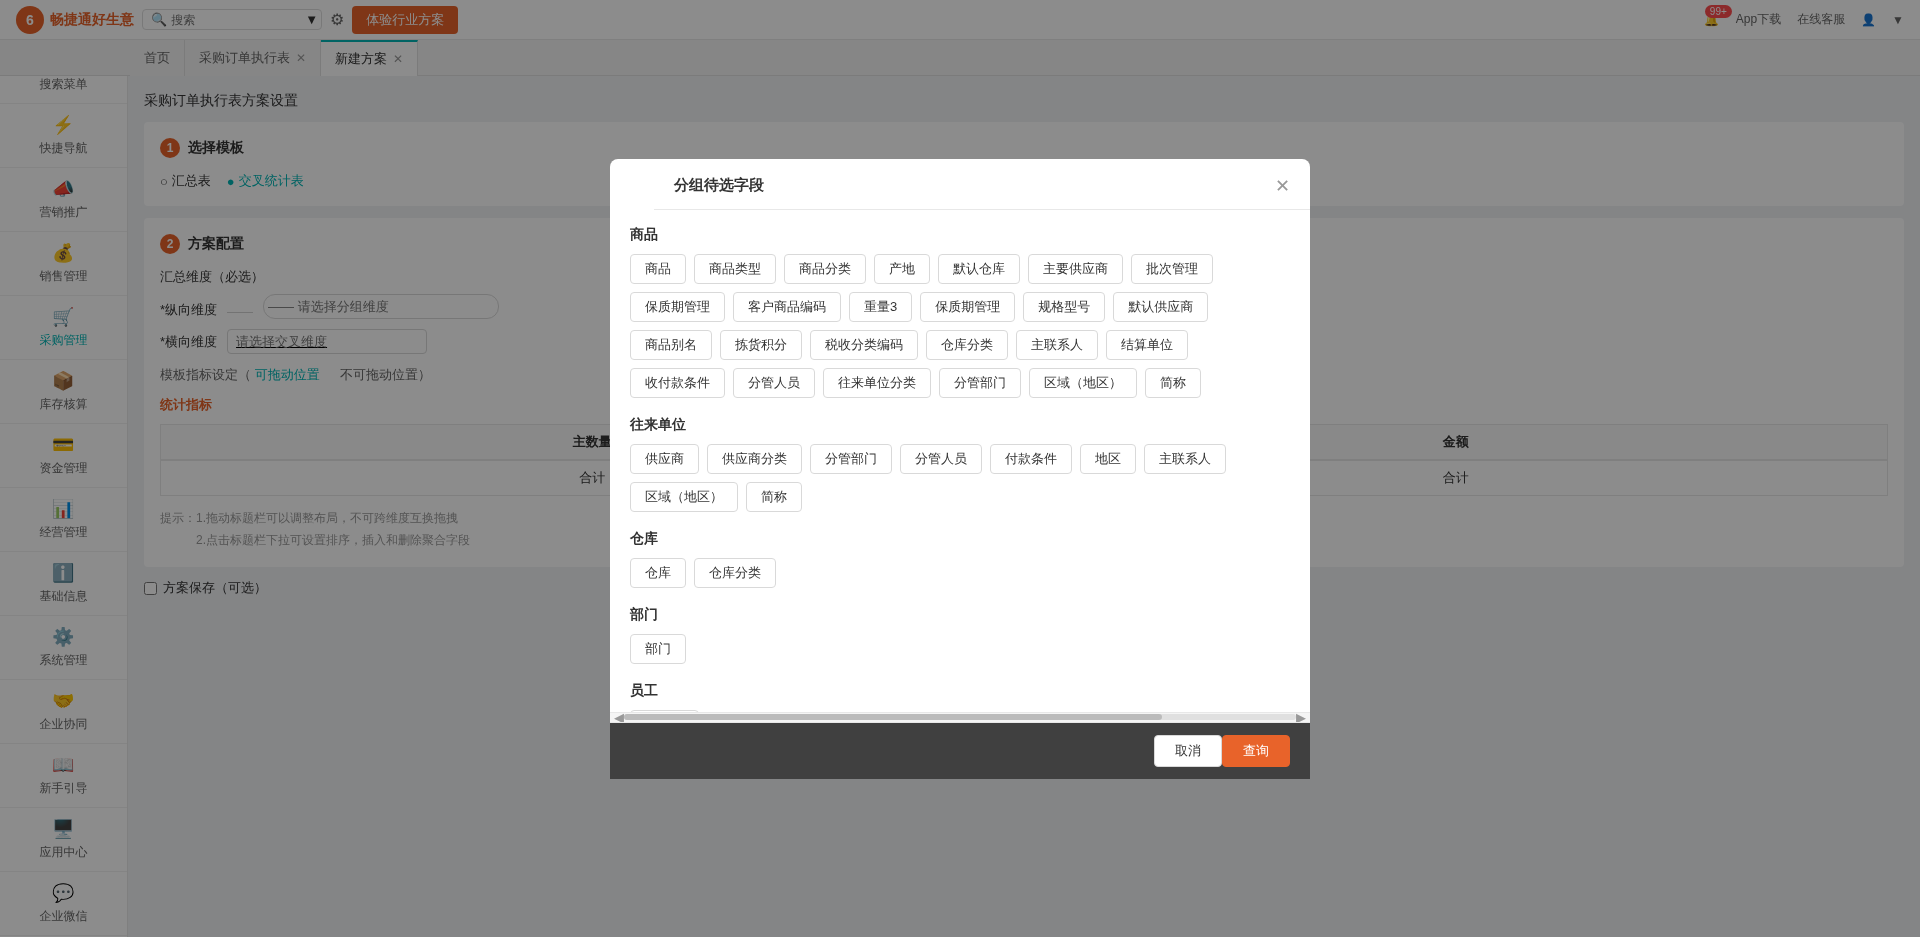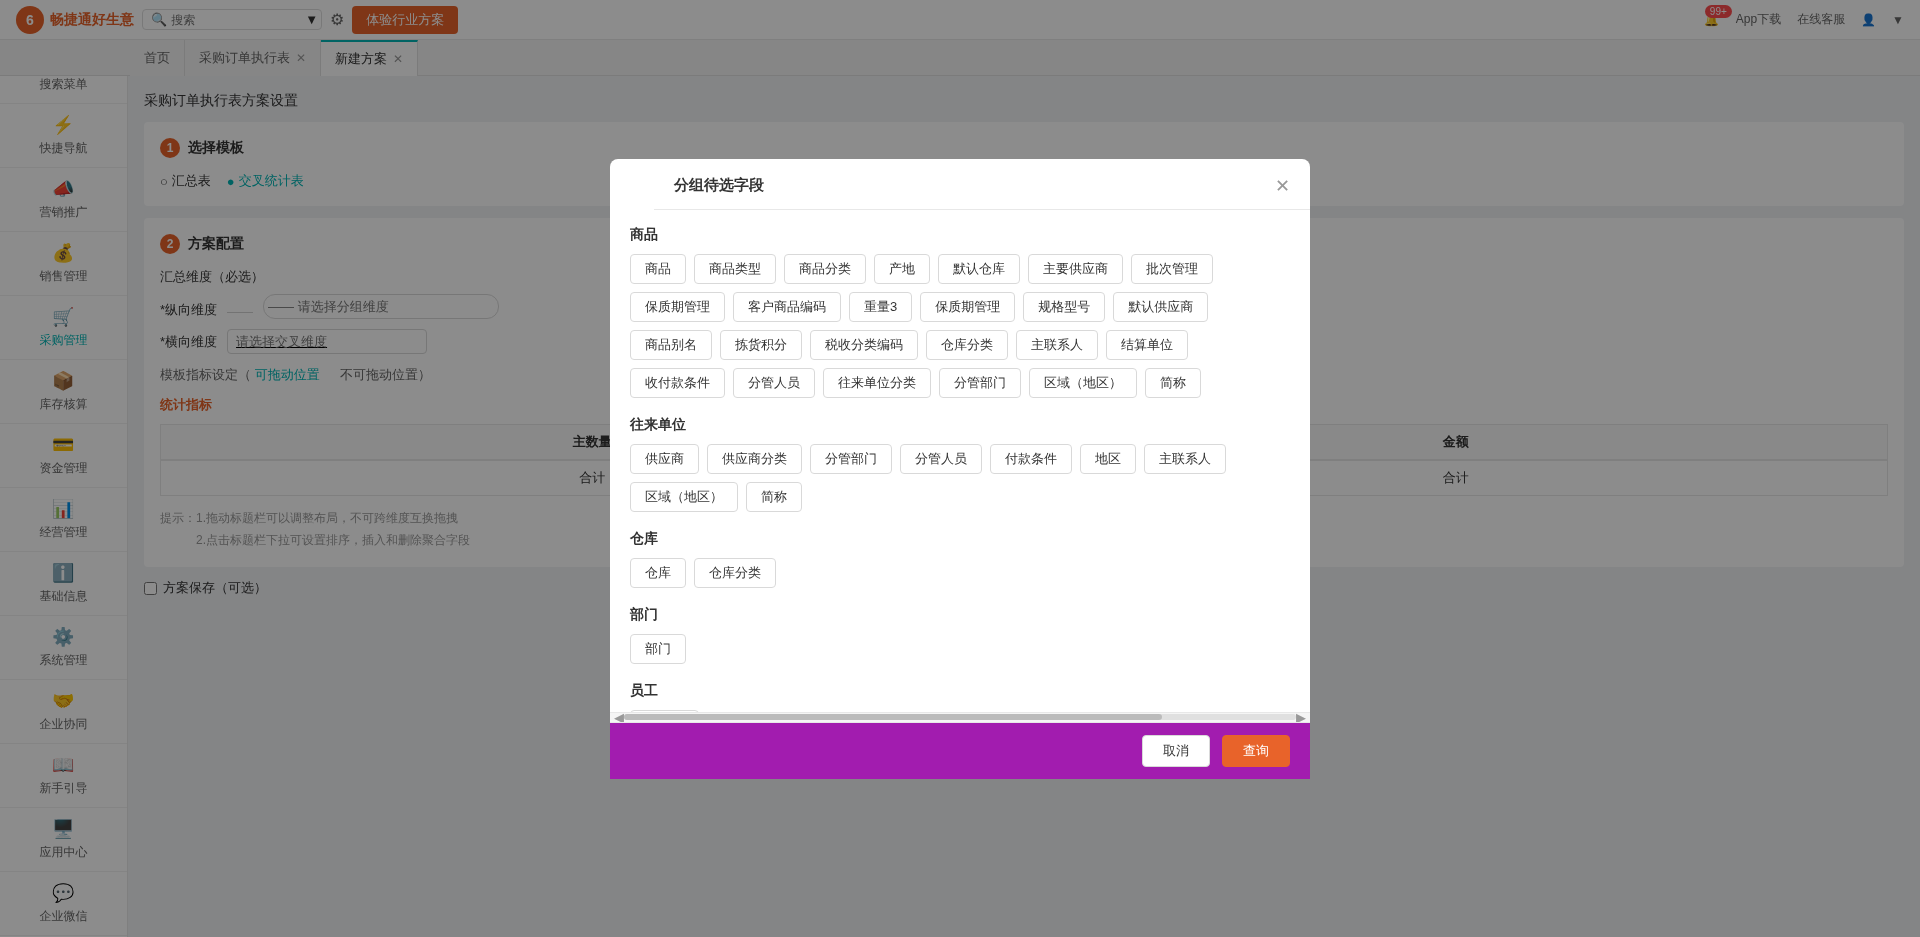--- a/index.html
+++ b/index.html
@@ -130,24 +130,23 @@
     .modal-title { font-size: 15px; font-weight: 600; color: #333; }
     .modal-close { cursor: pointer; color: #999; font-size: 18px; }
     .modal-body {
       padding: 16px 20px;
       overflow-y: auto;
       flex: 1;
     }
     .modal-footer {
       display: flex;
       justify-content: flex-end;
-      gap: 12px;
       padding: 12px 20px;
       border-top: 1px solid #e8e8e8;
-      background: #a21caf;
+      background: #404040;
     }
     .modal-scrollbar-x {
       height: 10px;
       background: #f5f5f5;
       border-top: 1px solid #e8e8e8;
       display: flex;
       align-items: center;
       padding: 0 4px;
     }
     .modal-scrollbar-x-track {

